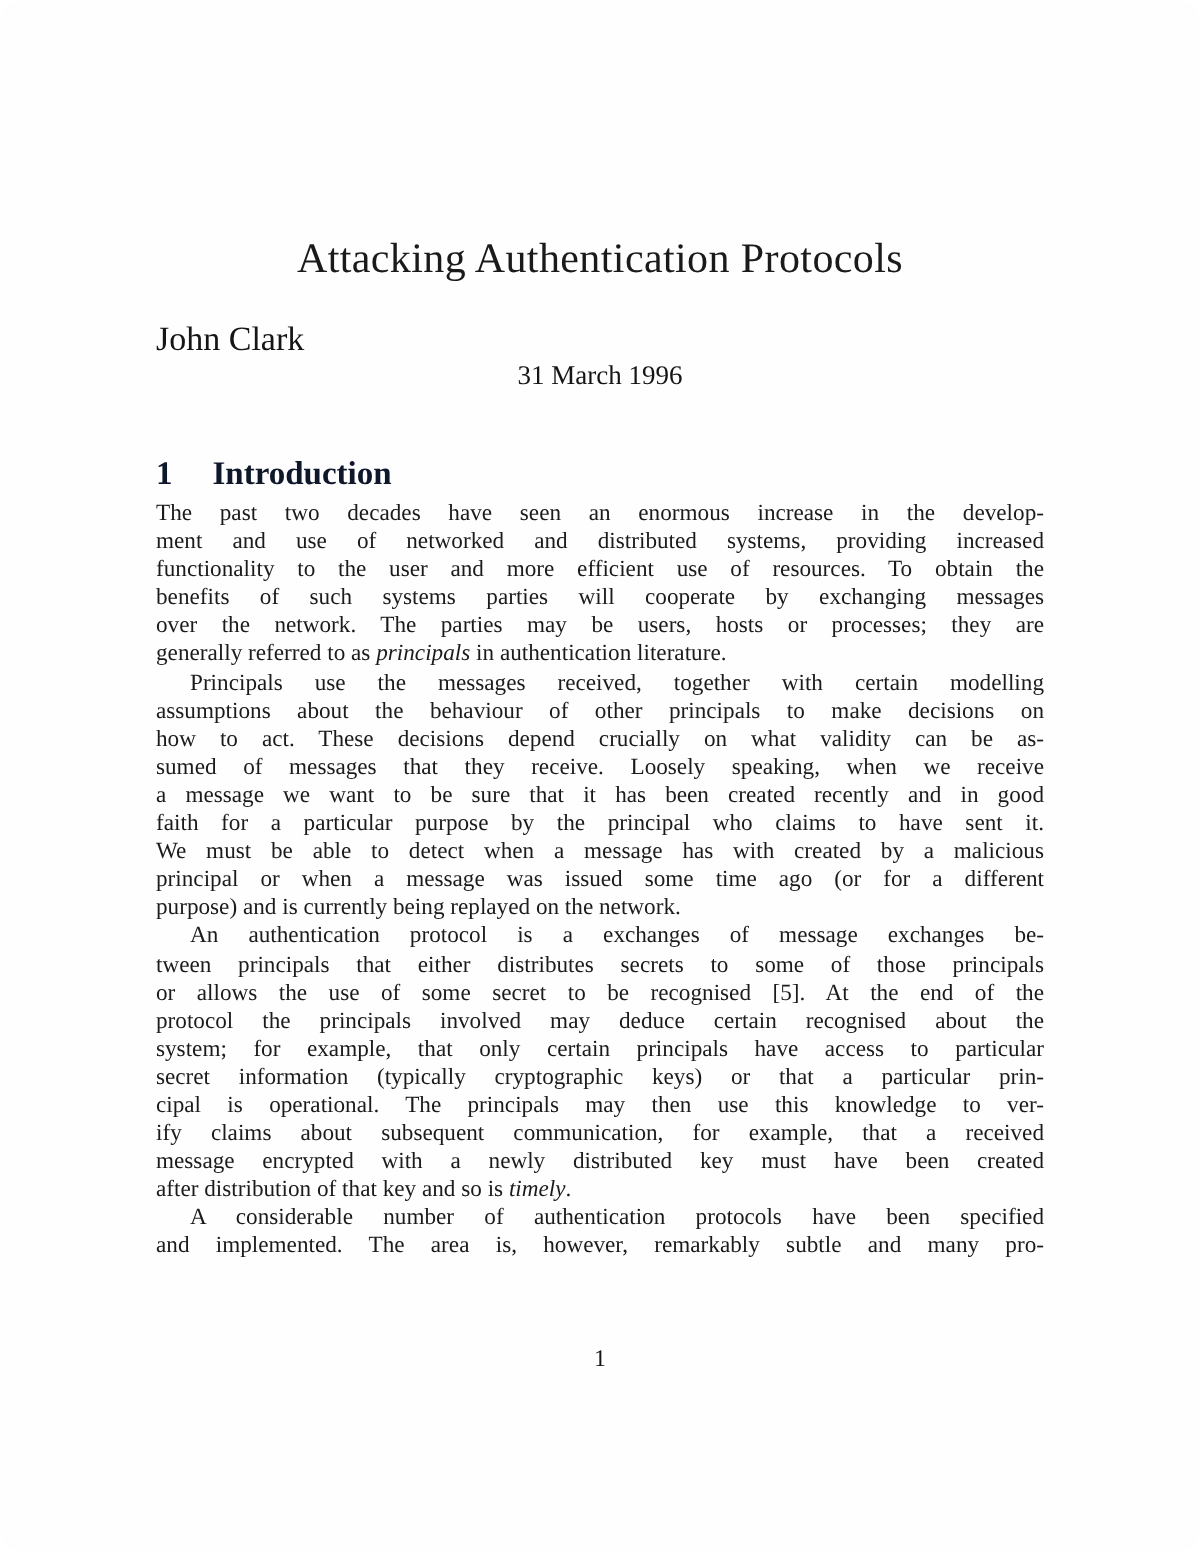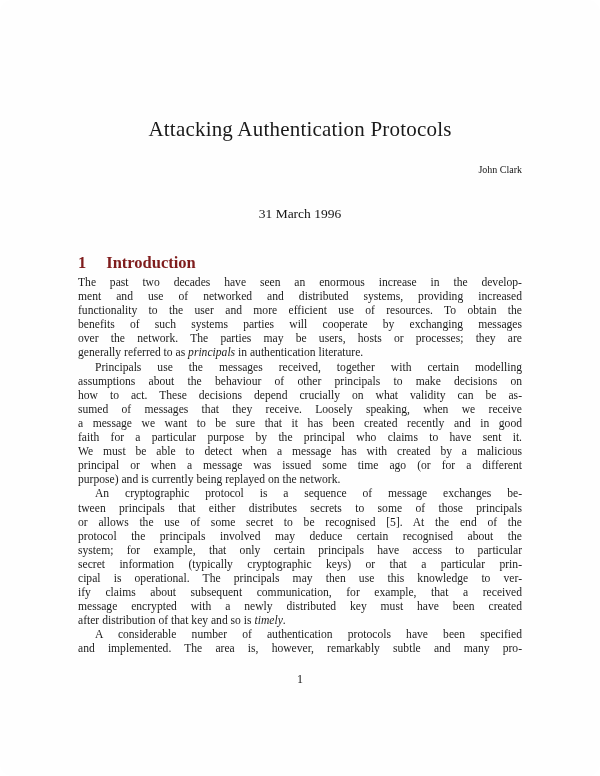--- a/index.html
+++ b/index.html
@@ -28,37 +28,37 @@
     padding-top: 116px;
     text-align: center;
     font-size: 21px;
     font-weight: normal;
     letter-spacing: 0.2px;
     line-height: 26px;
     color: #1a1a1a;
   }
   .author {
     margin-top: 20px;
-    text-align: right;
-    font-size: 10px;
+    text-align: left;
+    font-size: 17px;
     line-height: 16px;
   }
   .date {
-    margin-top: 28px;
+    margin-top: 2px;
     text-align: center;
     font-size: 13.5px;
     line-height: 16px;
   }
   .section-heading {
     margin: 0;
     margin-top: 31px;
     font-size: 16.5px;
     font-weight: bold;
     line-height: 19px;
-    color: #7f1d1d;
+    color: #0f172a;
   }
   .section-heading .sec-label {
     margin-left: 20px;
   }
   .body-text {
     margin-top: 4px;
     font-size: 11.6px;
     color: #1b1b1b;
   }
   .line {
@@ -106,21 +106,21 @@
         <div class="line lastline">generally referred to as <em>principals</em> in authentication literature.</div>
         <div class="line indent">Principals use the messages received, together with certain modelling</div>
         <div class="line">assumptions about the behaviour of other principals to make decisions on</div>
         <div class="line">how to act. These decisions depend crucially on what validity can be as-</div>
         <div class="line">sumed of messages that they receive. Loosely speaking, when we receive</div>
         <div class="line">a message we want to be sure that it has been created recently and in good</div>
         <div class="line">faith for a particular purpose by the principal who claims to have sent it.</div>
         <div class="line">We must be able to detect when a message has with created by a malicious</div>
         <div class="line">principal or when a message was issued some time ago (or for a different</div>
         <div class="line lastline">purpose) and is currently being replayed on the network.</div>
-        <div class="line indent">An cryptographic protocol is a sequence of message exchanges be-</div>
+        <div class="line indent">An authentication protocol is a exchanges of message exchanges be-</div>
         <div class="line">tween principals that either distributes secrets to some of those principals</div>
         <div class="line">or allows the use of some secret to be recognised [5].  At the end of the</div>
         <div class="line">protocol the principals involved may deduce certain recognised about the</div>
         <div class="line">system; for example, that only certain principals have access to particular</div>
         <div class="line">secret information (typically cryptographic keys) or that a particular prin-</div>
         <div class="line">cipal is operational.  The principals may then use this knowledge to ver-</div>
         <div class="line">ify claims about subsequent communication, for example, that a received</div>
         <div class="line">message encrypted with a newly distributed key must have been created</div>
         <div class="line lastline">after distribution of that key and so is <em>timely</em>.</div>
         <div class="line indent">A considerable number of authentication protocols have been specified</div>

